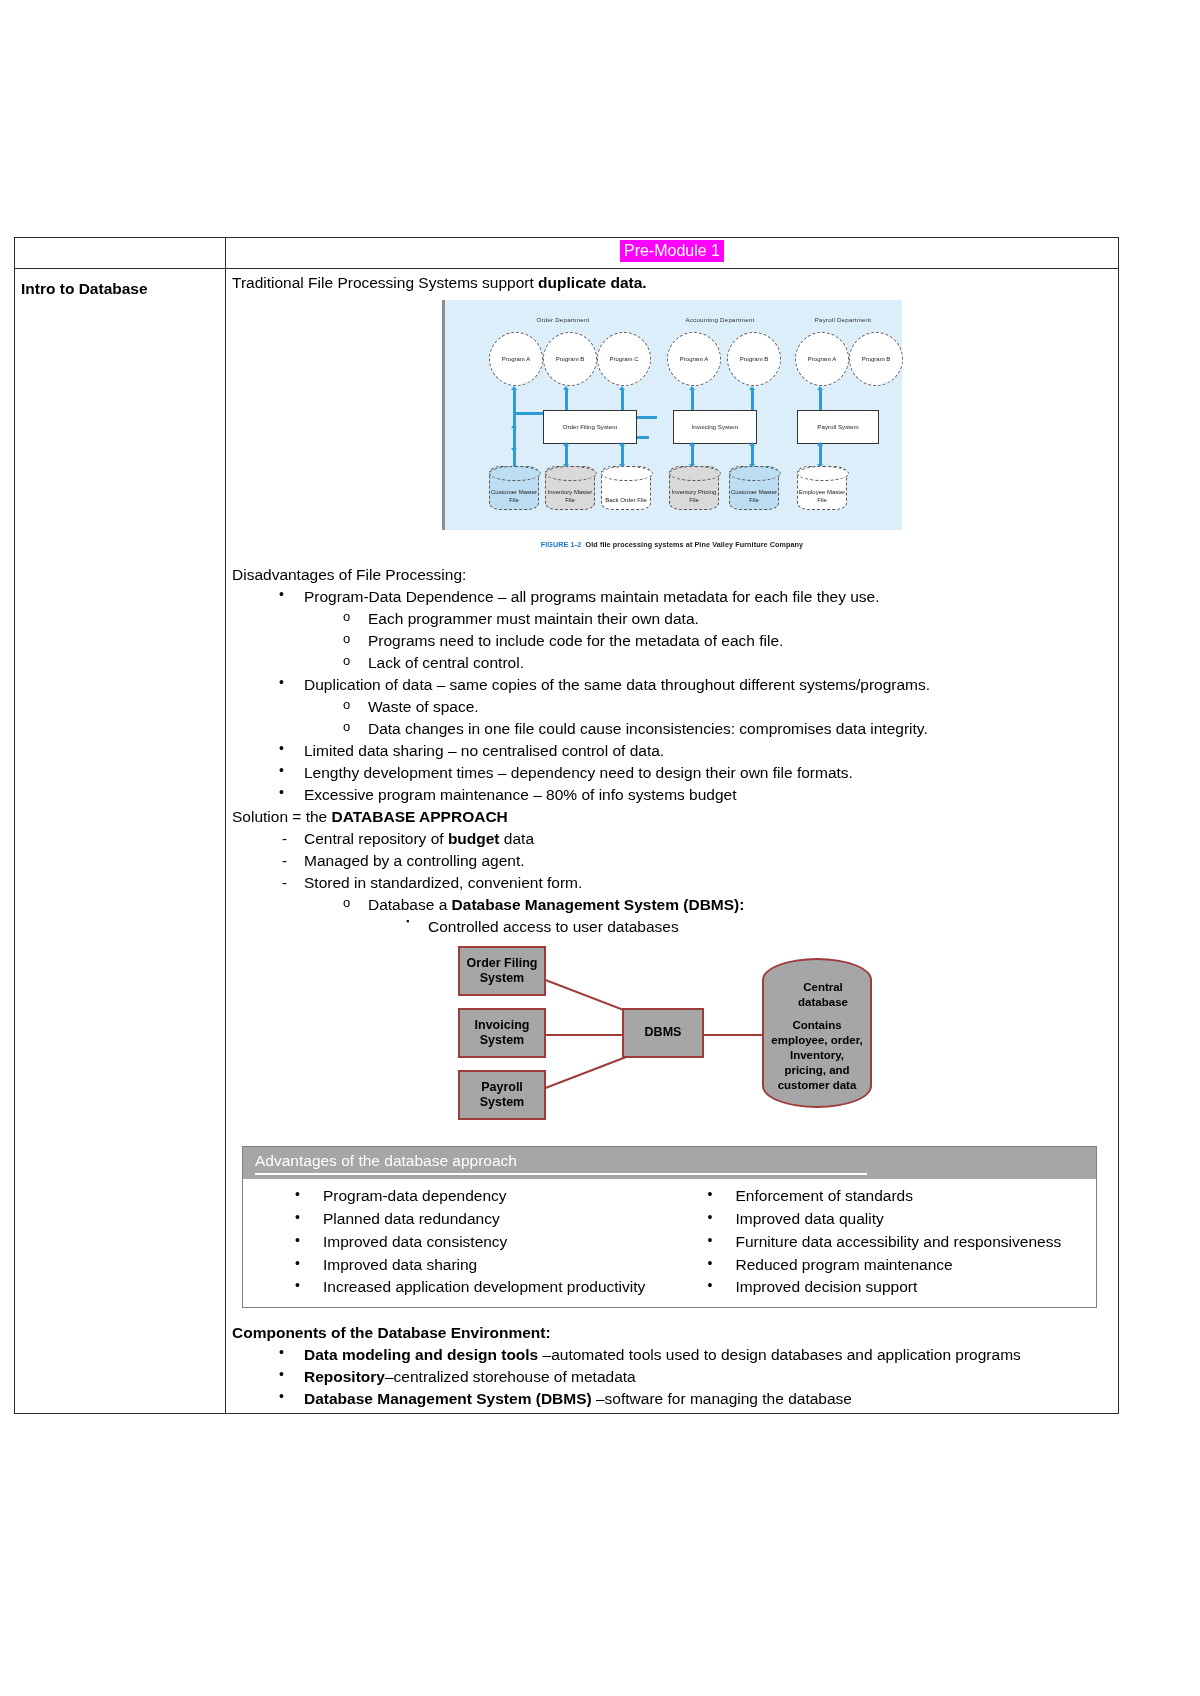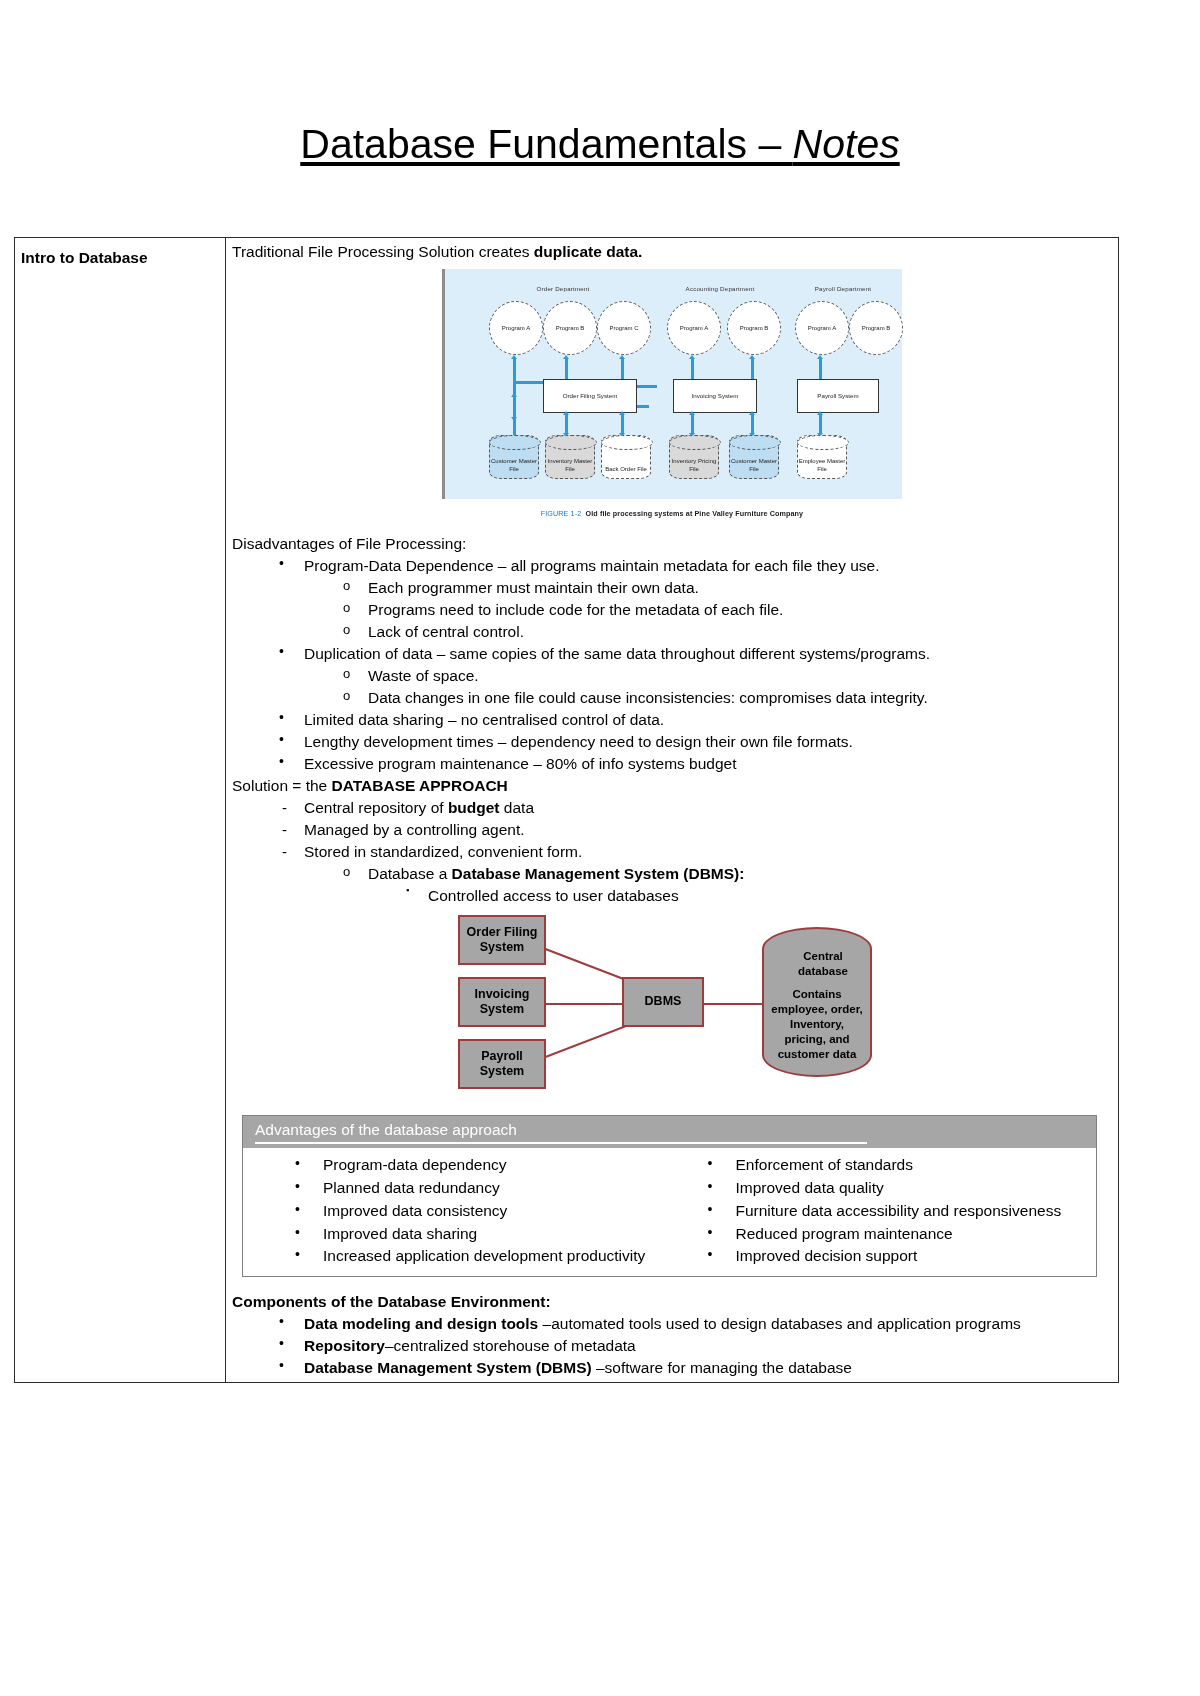--- a/index.html
+++ b/index.html
@@ -173,21 +173,21 @@
   }
   .fig-caption {
     margin-top: 4px;
     font-size: 7.2px;
     text-align: center;
     color: #1b1b1b;
     letter-spacing: .1px;
   }
   .fig-caption .fignum {
     color: #1577c9;
-    font-weight: normal;
+    font-weight: bold;
   }
   .fig-caption .captxt { font-weight: bold; }
 
   
   ul.lvl1, ul.lvl2, ul.lvl3, ul.dash {
     margin: 0;
     padding: 0;
     list-style: none;
   }
   ul.lvl1 > li {
@@ -321,33 +321,38 @@
   .adv-col.right li { padding-left: 66px; }
   .adv-col.right li .bullet { left: 38px; }
 
   .spacer-sm { height: 14px; }
 </style>
 </head>
 <body>
 
 <div class="page">
 
-  <h1 class="doc-title">
-    <span class="u"><span>Database Fundamentals – </span><span class="ital">Notes</span></span>
-  </h1>
 
   <table class="main-table">
     <tbody>
+      <tr class="header-row">
+        <td class="col-left"></td>
+        <td class="col-right">
+          <div class="module-tag-wrap">
+            <span class="module-tag" style="--hl: #ff00ff;">Pre-Module 1</span>
+          </div>
+        </td>
+      </tr>
       <tr>
         <td class="col-left">
           <div class="left-label">Intro to Database</div>
         </td>
         <td class="col-right">
 
-          <p class="line"><span>Traditional File Processing Solution creates </span><span class="b">duplicate data.</span></p>
+          <p class="line"><span>Traditional File Processing Systems support </span><span class="b">duplicate data.</span></p>
 
           <div class="fig12-wrap">
             <div class="fig12">
               
               <div class="dept-label" style="left:38px;  top:16px; width:160px;">Order Department</div>
               <div class="dept-label" style="left:200px; top:16px; width:150px;">Accounting Department</div>
               <div class="dept-label" style="left:338px; top:16px; width:120px;">Payroll Department</div>
 
               
               <div class="prog-circle" style="left:44px;  top:32px;">Program A</div>

